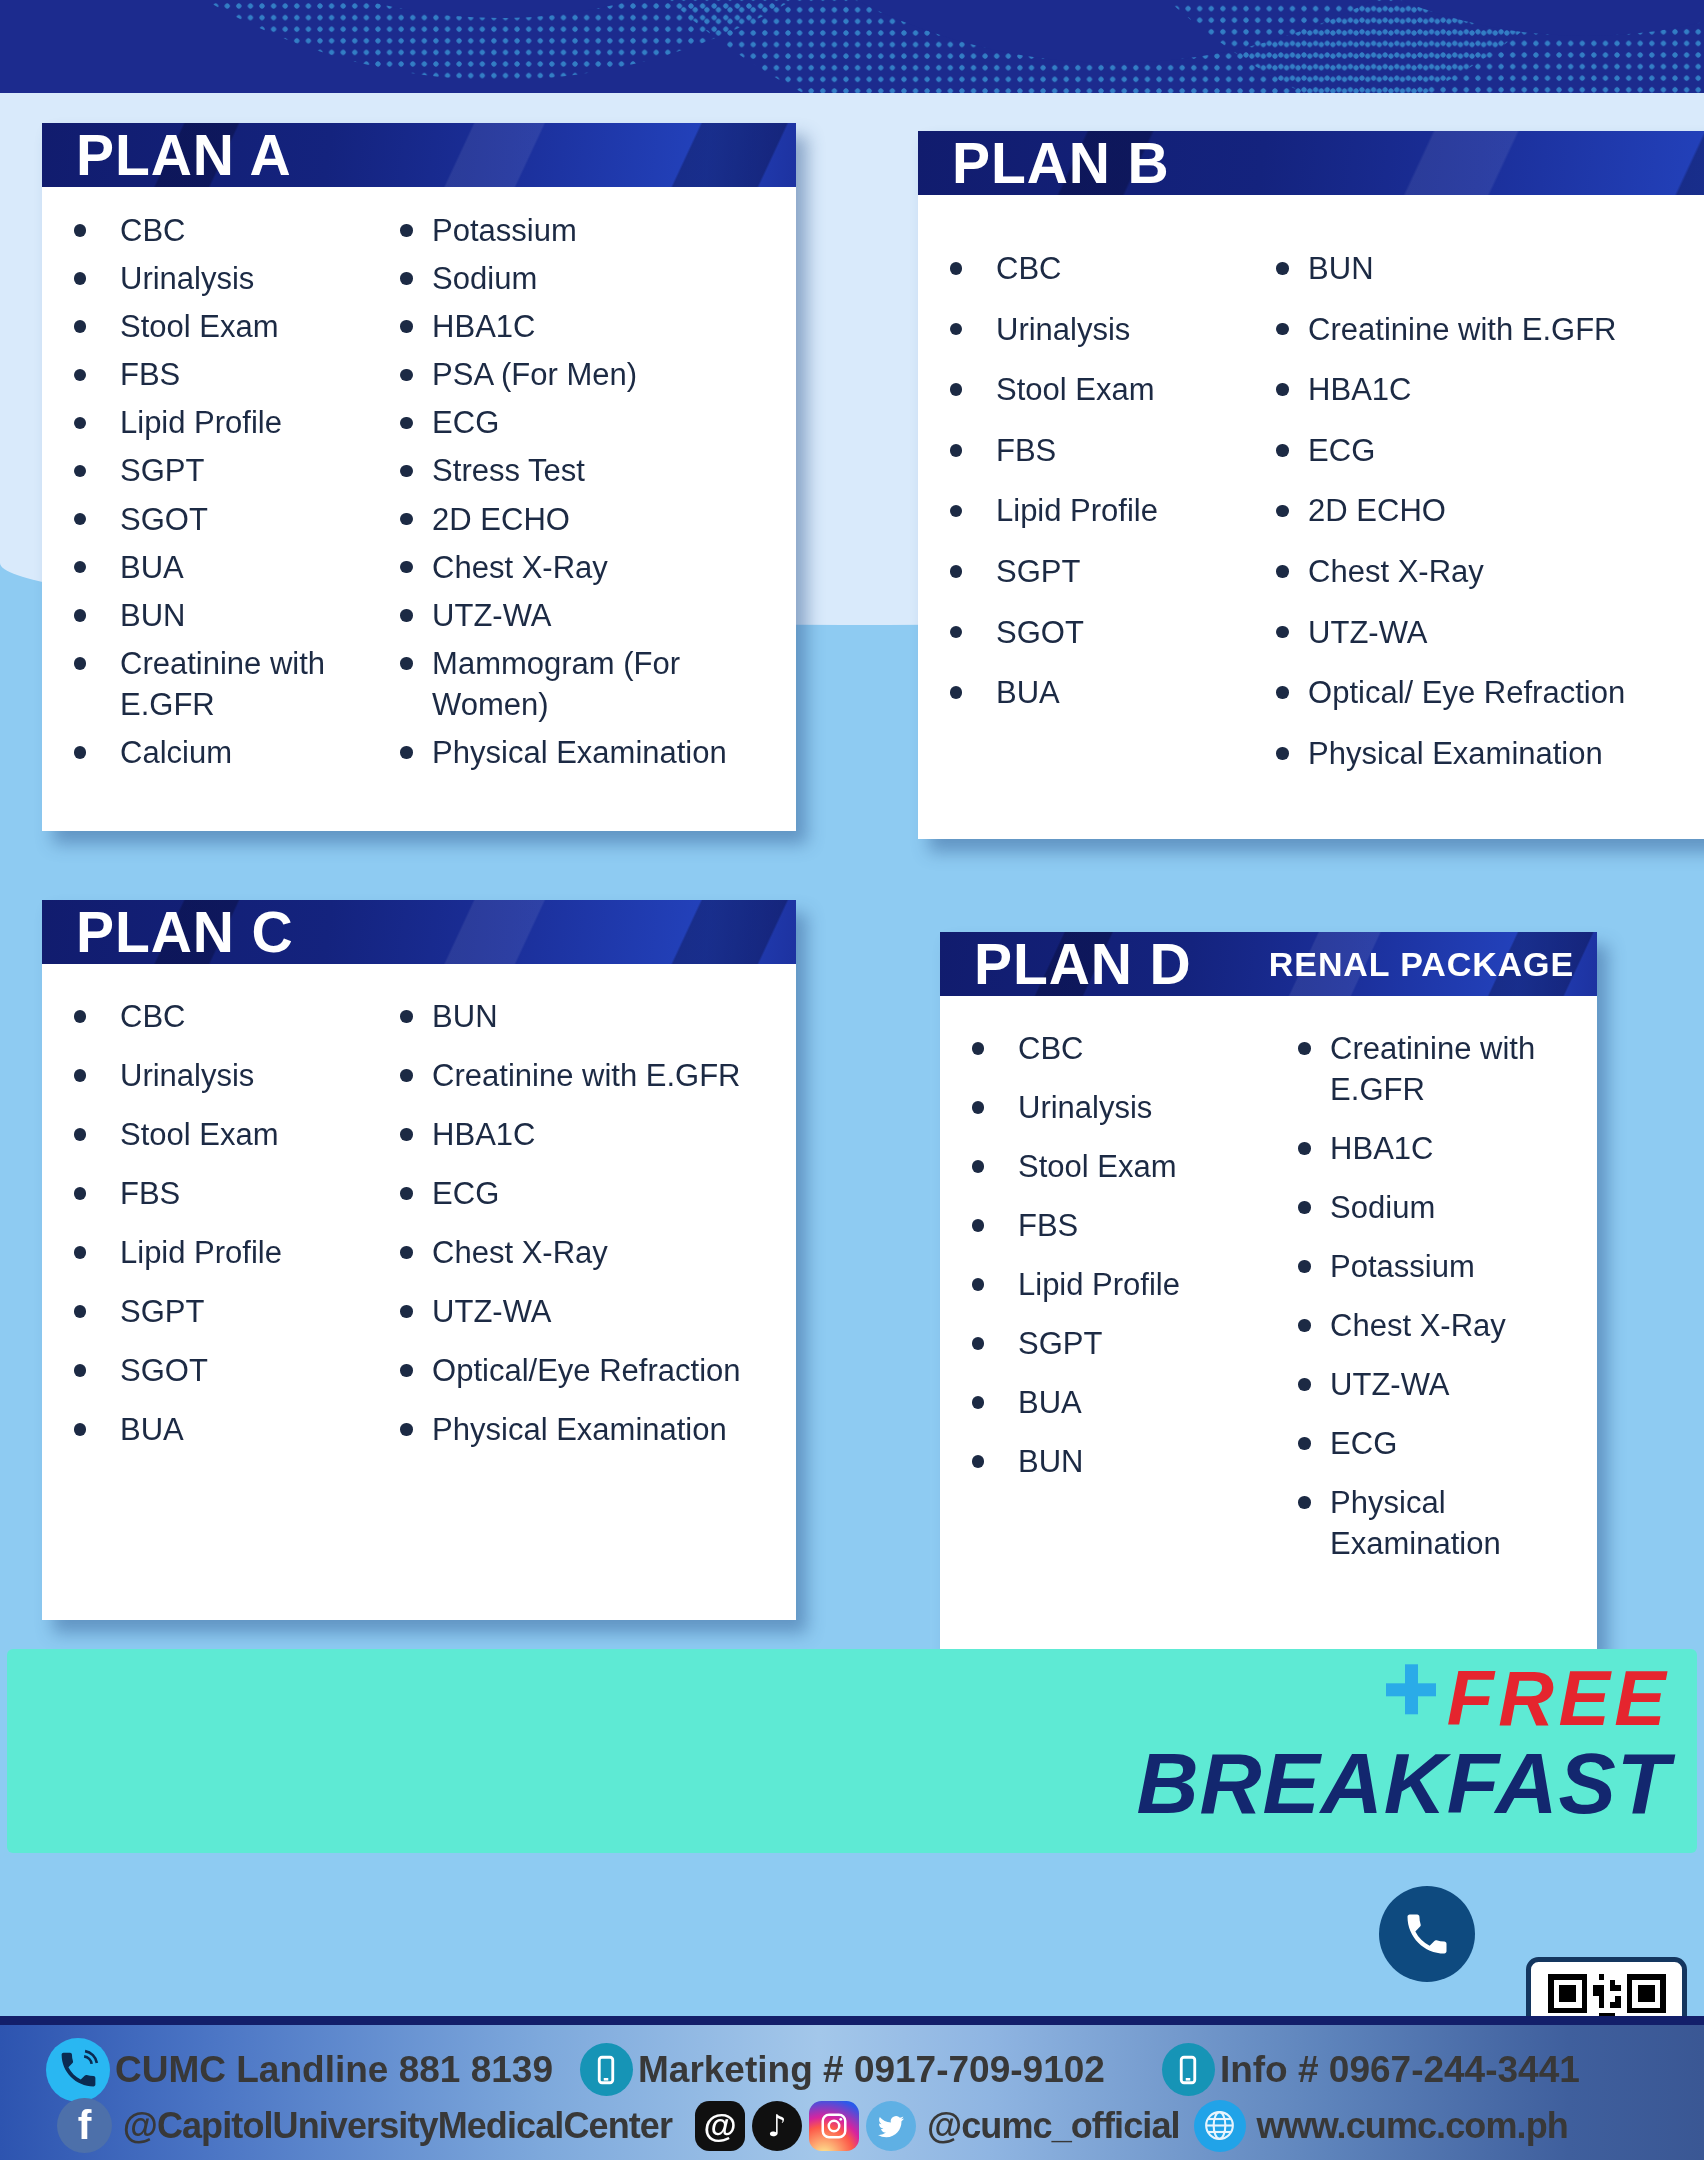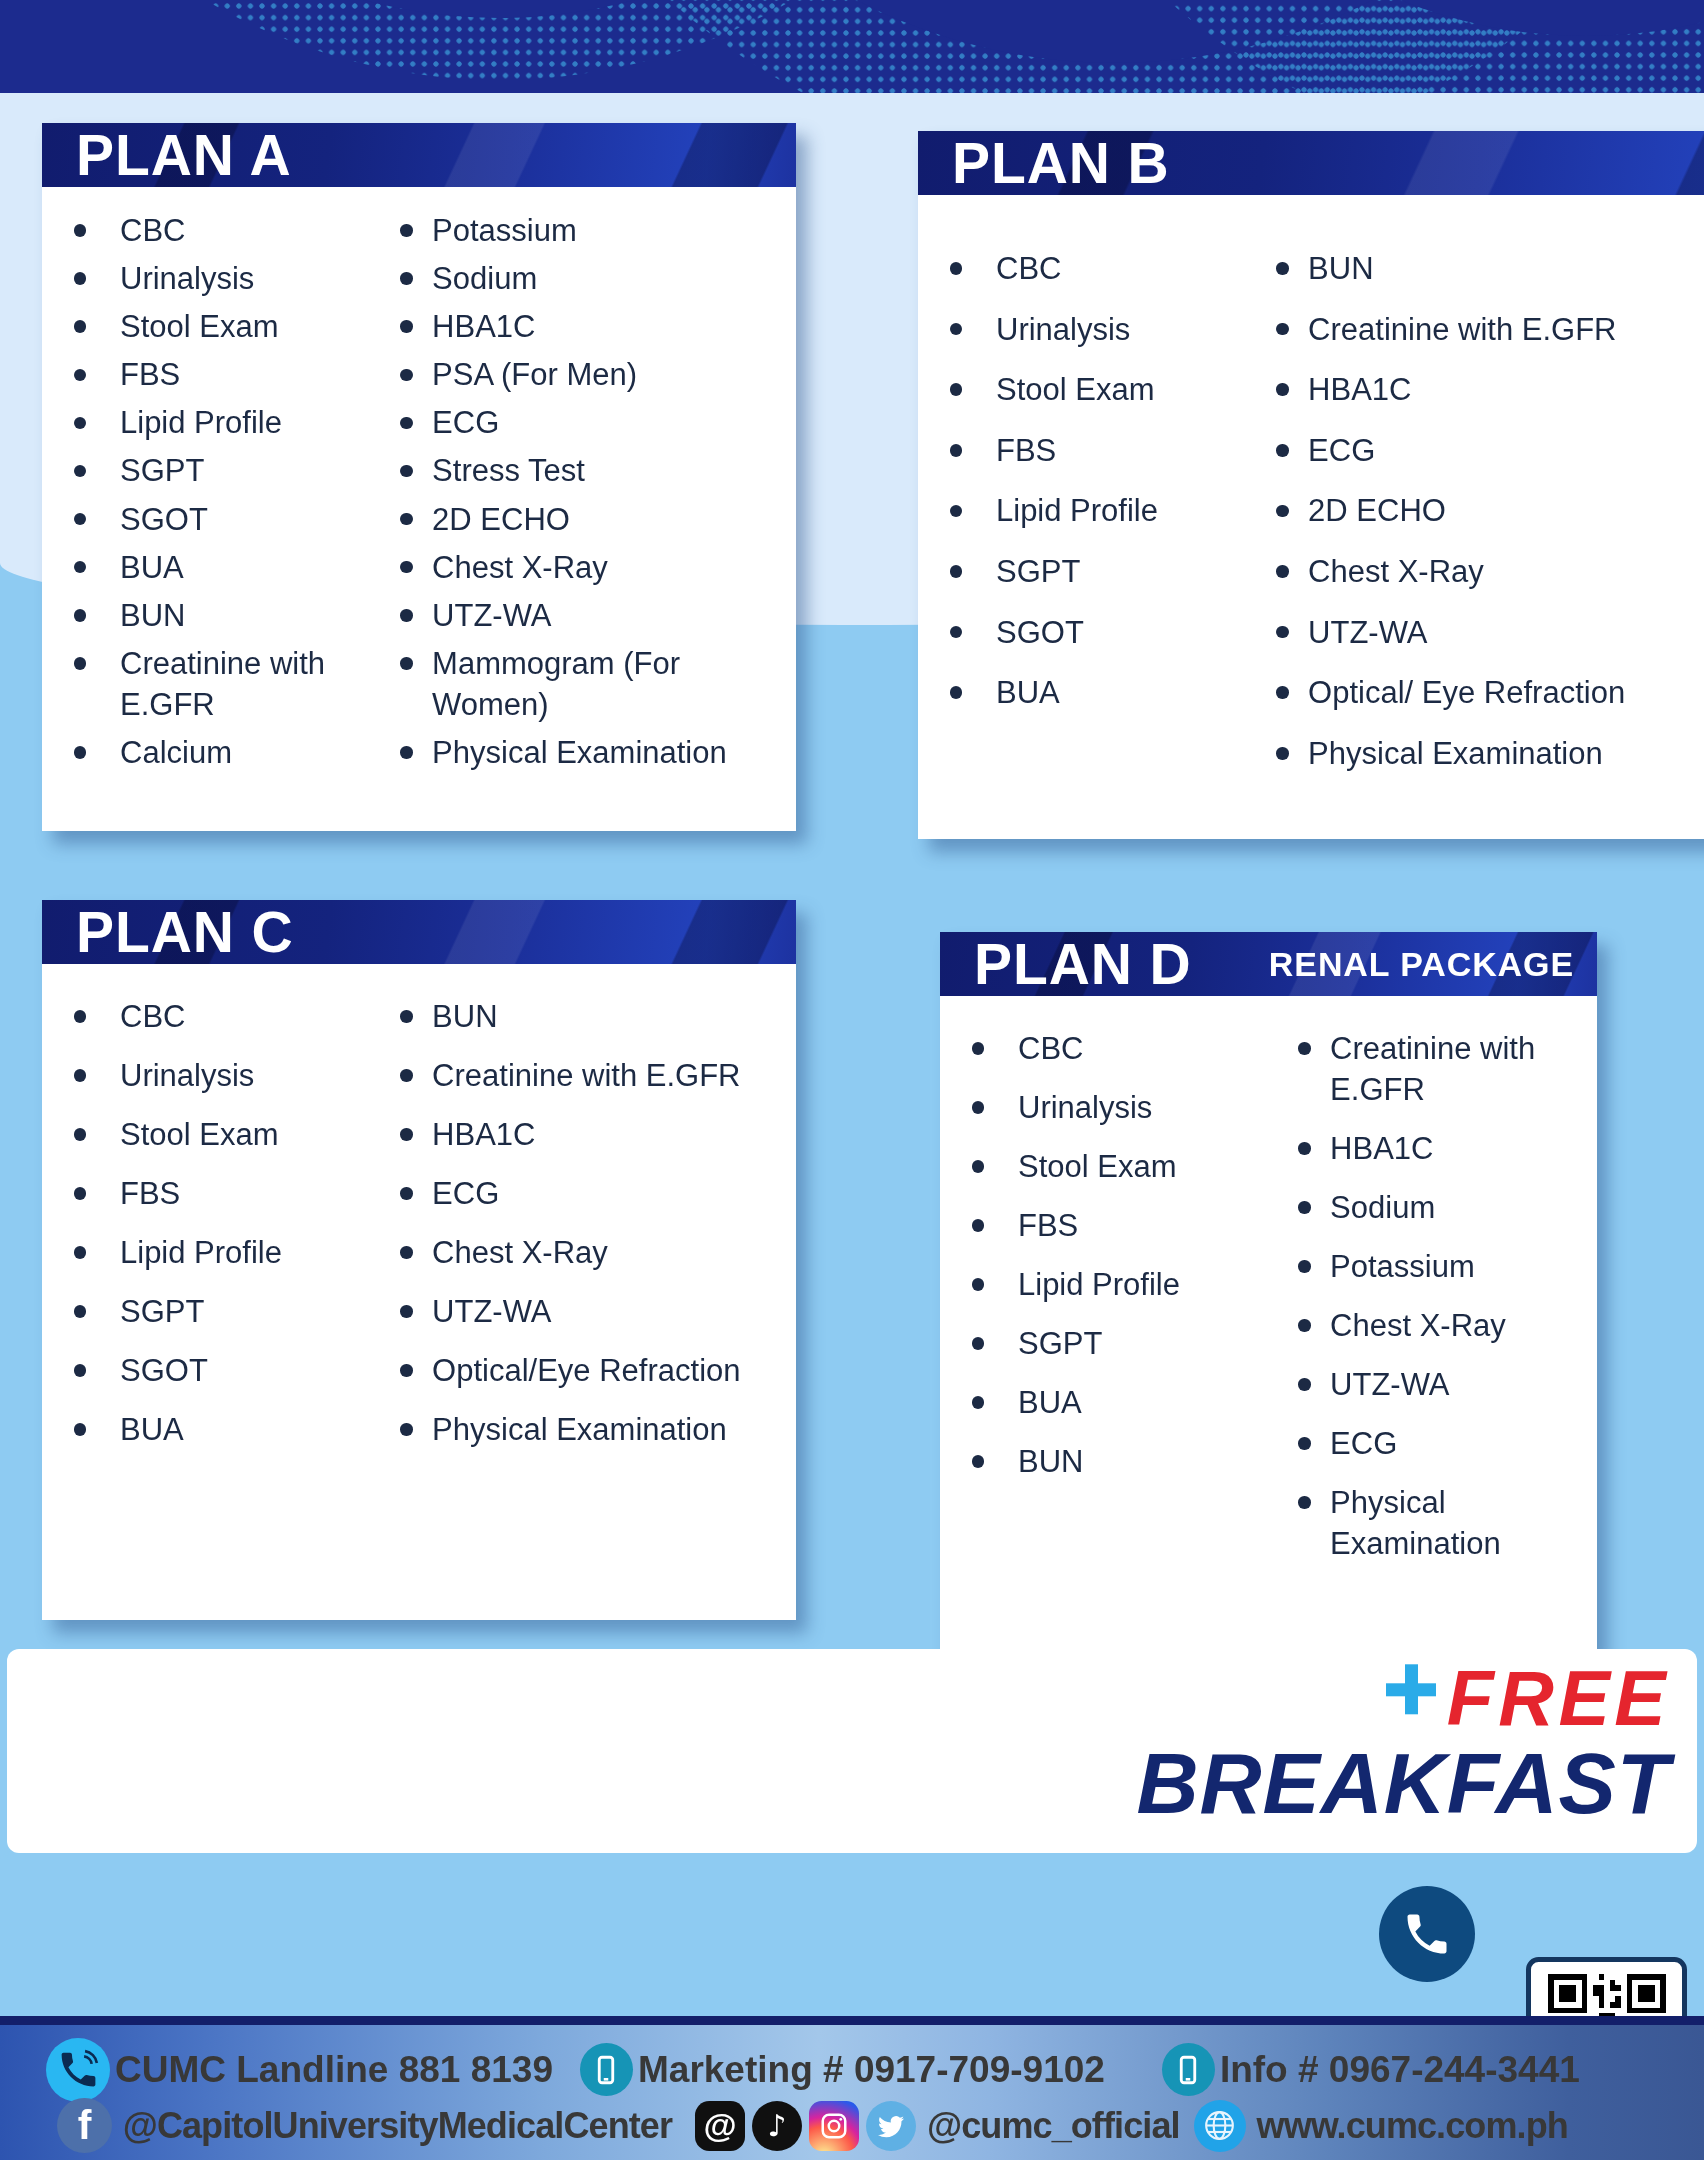--- a/index.html
+++ b/index.html
@@ -55,21 +55,21 @@
         border-radius:50%;background:#1c2a44;}
   .col-right ul.tests li{padding-left:32px;}
   .col-right ul.tests li::before{left:0;}
   .gap-a li{margin-bottom:7.1px;}
   .gap-b li{margin-bottom:19.6px;}
   .gap-c li{margin-bottom:18px;}
   .gap-d li{margin-bottom:18px;}
 
   
   .promo-box{position:absolute;left:7.1px;top:1649px;width:1690px;height:204px;
-        background:#ffffff;border-radius:12px;}
+        background:#5eead4;border-radius:6px;}
   .promo{position:absolute;right:27px;top:5.3px;text-align:right;}
   .promo-line1{white-space:nowrap;}
   .plus{display:inline-block;position:relative;width:50px;height:50px;margin-right:10.7px;
         transform:translateY(-10.7px);}
   .plus::before{content:"";position:absolute;left:0;top:18.7px;width:50px;height:13.4px;background:#2aabe8;}
   .plus::after{content:"";position:absolute;left:18.7px;top:0;width:13.4px;height:50px;background:#2aabe8;}
   .free-text{font-size:77px;font-weight:bold;font-style:italic;color:#e5252e;letter-spacing:4.5px;}
   .breakfast-text{font-size:86px;font-weight:bold;font-style:italic;color:#13276f;
         letter-spacing:0.9px;margin-top:-9px;}
 

